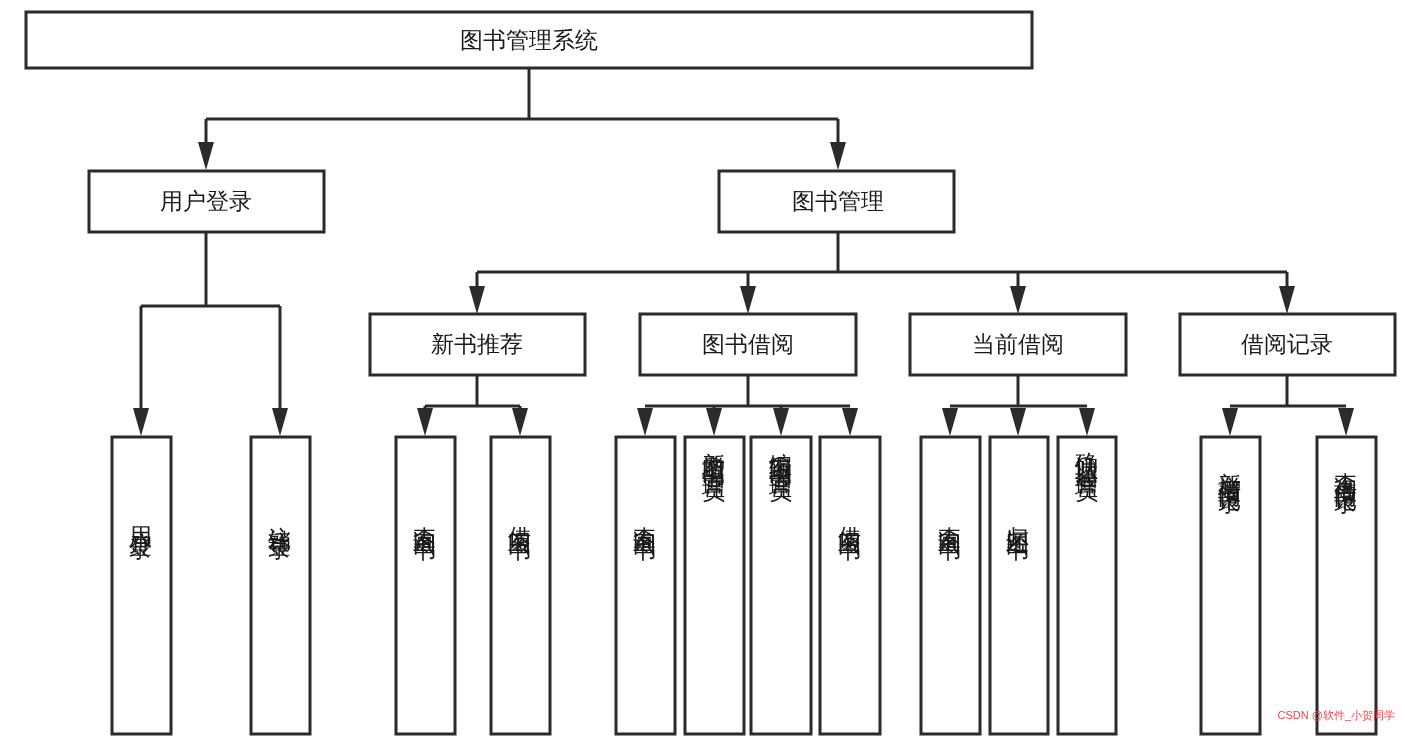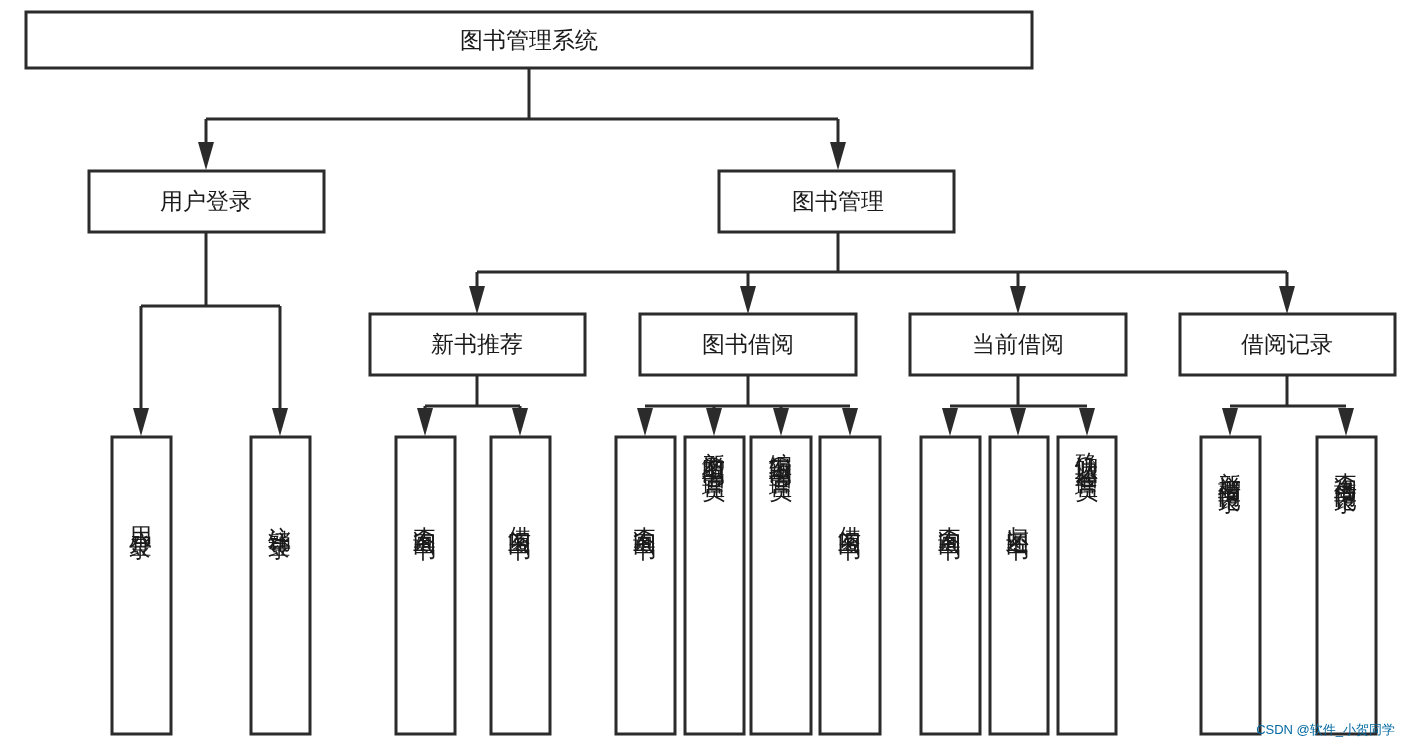--- a/index.html
+++ b/index.html
@@ -44,24 +44,24 @@
     stroke-width: 3;
     fill: none;
   }
   .arrow-head {
     fill: #2b2b2b;
     stroke: none;
   }
   .watermark {
     position: absolute;
     right: 10px;
-    bottom: 8px;
-    font-family: "Liberation Sans", "DejaVu Sans", sans-serif;
-    font-size: 13px;
-    color: #0369a1;
+    bottom: 24px;
+    font-family: "Liberation Sans", "DejaVu Sans", sans-serif;
+    font-size: 11px;
+    color: #ef4444;
     white-space: nowrap;
     user-select: none;
   }
 </style>
 </head>
 <body>
 
 <div id="chart-root">
   <svg width="1405" height="747" viewBox="0 0 1405 747" xmlns="http://www.w3.org/2000/svg">
 

